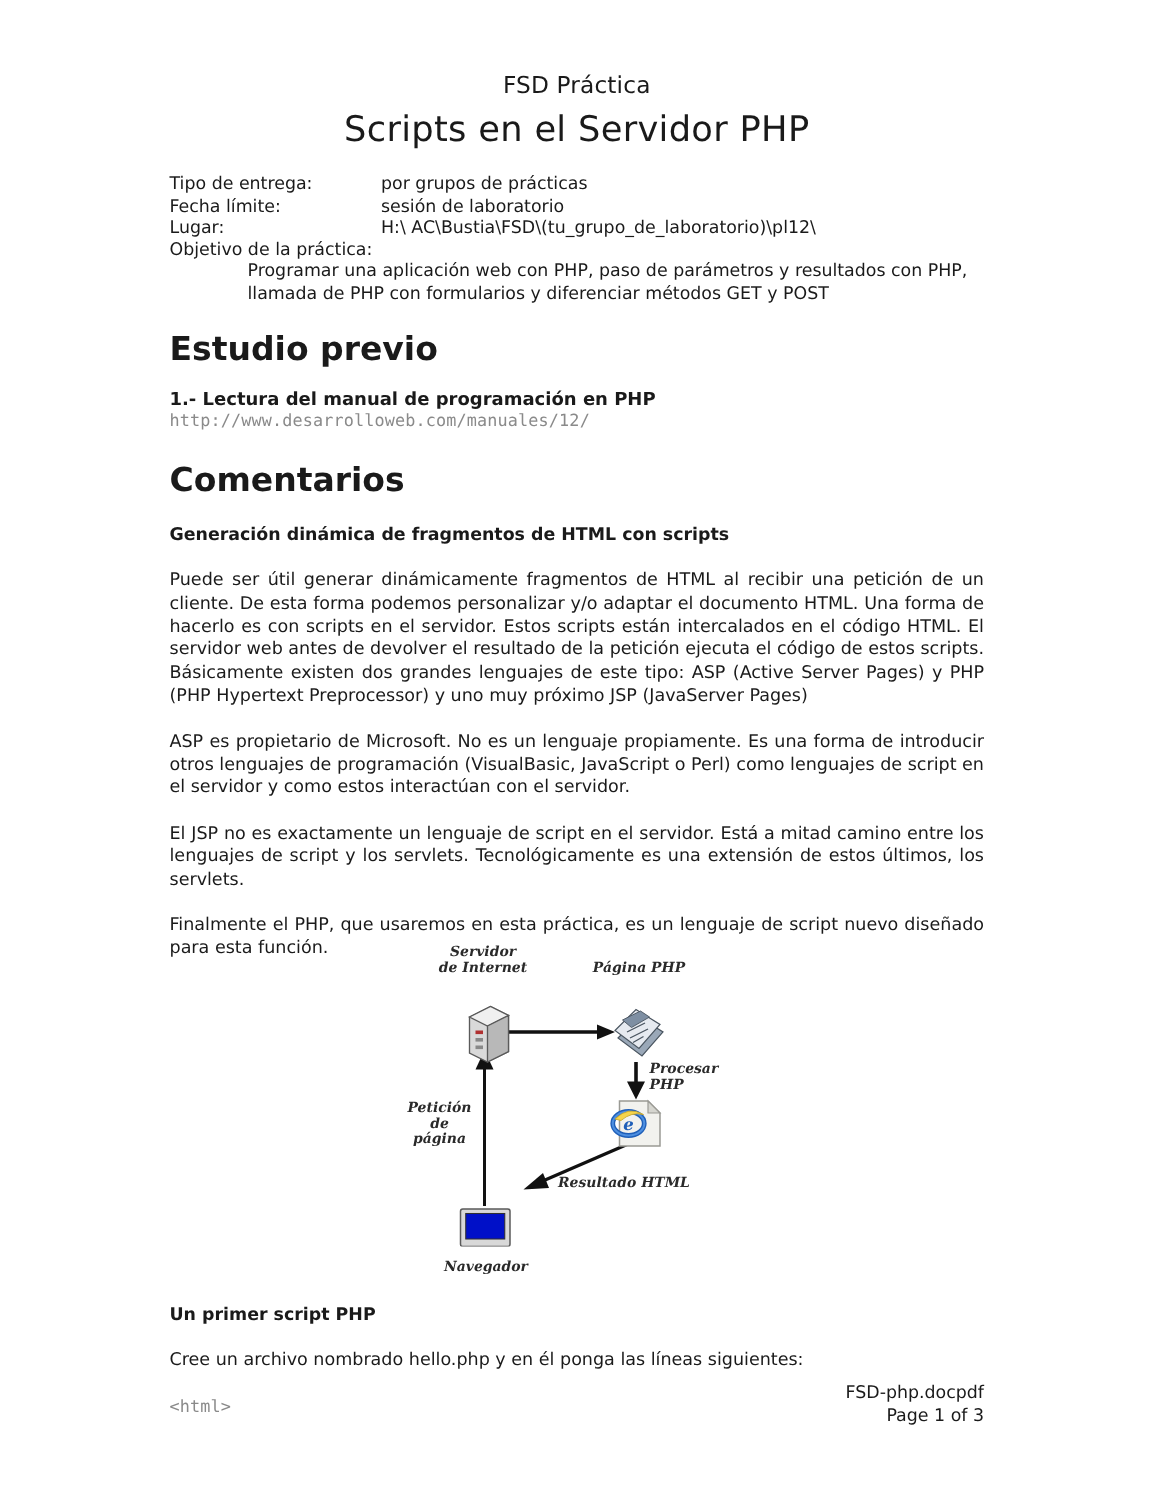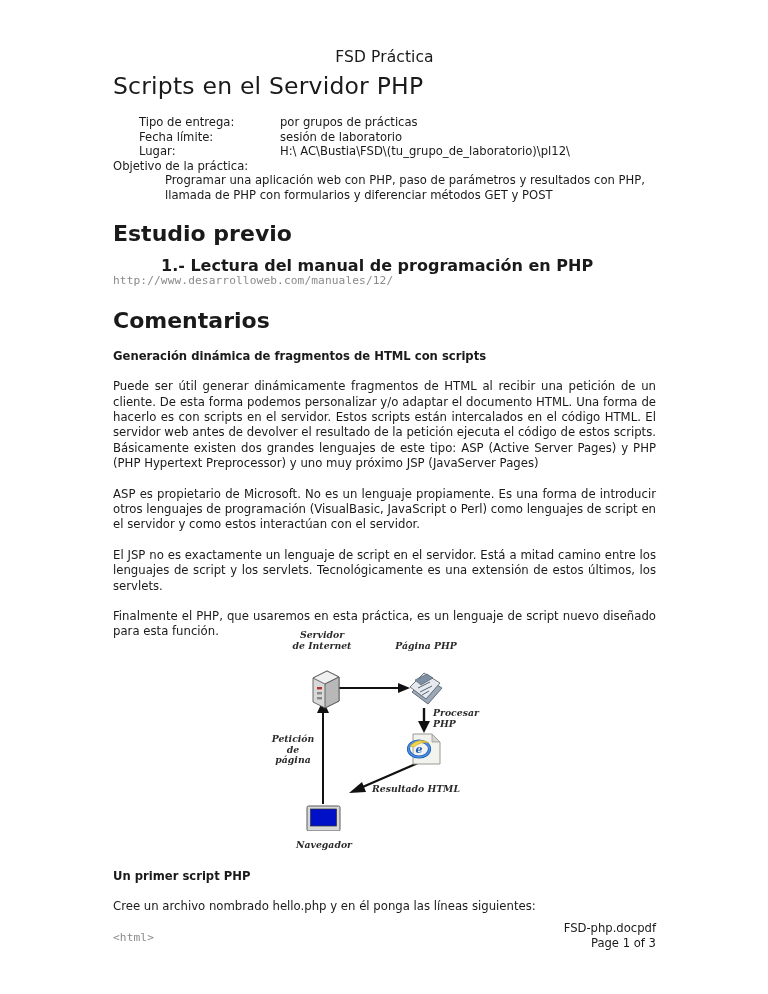--- a/index.html
+++ b/index.html
@@ -32,35 +32,35 @@
   
   .doc-subtitle {
     text-align: center;
     font-size: 15.5px;
     line-height: 19px;
     margin-top: 48px;
     font-weight: normal;
     letter-spacing: 0.1px;
   }
   .doc-title {
-    text-align: left;
+    text-align: center;
     font-size: 23.5px;
     line-height: 30px;
     font-weight: normal;
     margin-top: 4px;
     letter-spacing: 0.2px;
   }
 
   
   .meta {
     margin-top: 14px;
     font-size: 11.6px;
     line-height: 14.6px;
   }
-  .meta-row { display: block; white-space: nowrap; margin-left: 26px; }
+  .meta-row { display: block; white-space: nowrap; }
   .meta-label {
     display: inline-block;
     width: 141px;
     vertical-align: top;
   }
   .meta-value { display: inline-block; vertical-align: top; }
   .meta-objective-label { display: block; }
   .objective-text {
     margin-top: 0px;
     margin-left: 52px;
@@ -78,24 +78,23 @@
     font-size: 22px;
     line-height: 22px;
     font-weight: bold;
     margin-top: 20px;
   }
   .section-heading.second { margin-top: 22px; }
 
   
   .study-item {
     margin-top: 14px;
-    font-size: 16px;
+    font-size: 12px;
     line-height: 14.6px;
     font-weight: bold;
-    margin-left: 48px;
   }
   .url {
     font-family: "DejaVu Sans Mono", "Liberation Mono", monospace;
     font-size: 11.2px;
     line-height: 15px;
     color: #8a8a8a;
     letter-spacing: 0.1px;
   }
 
   

